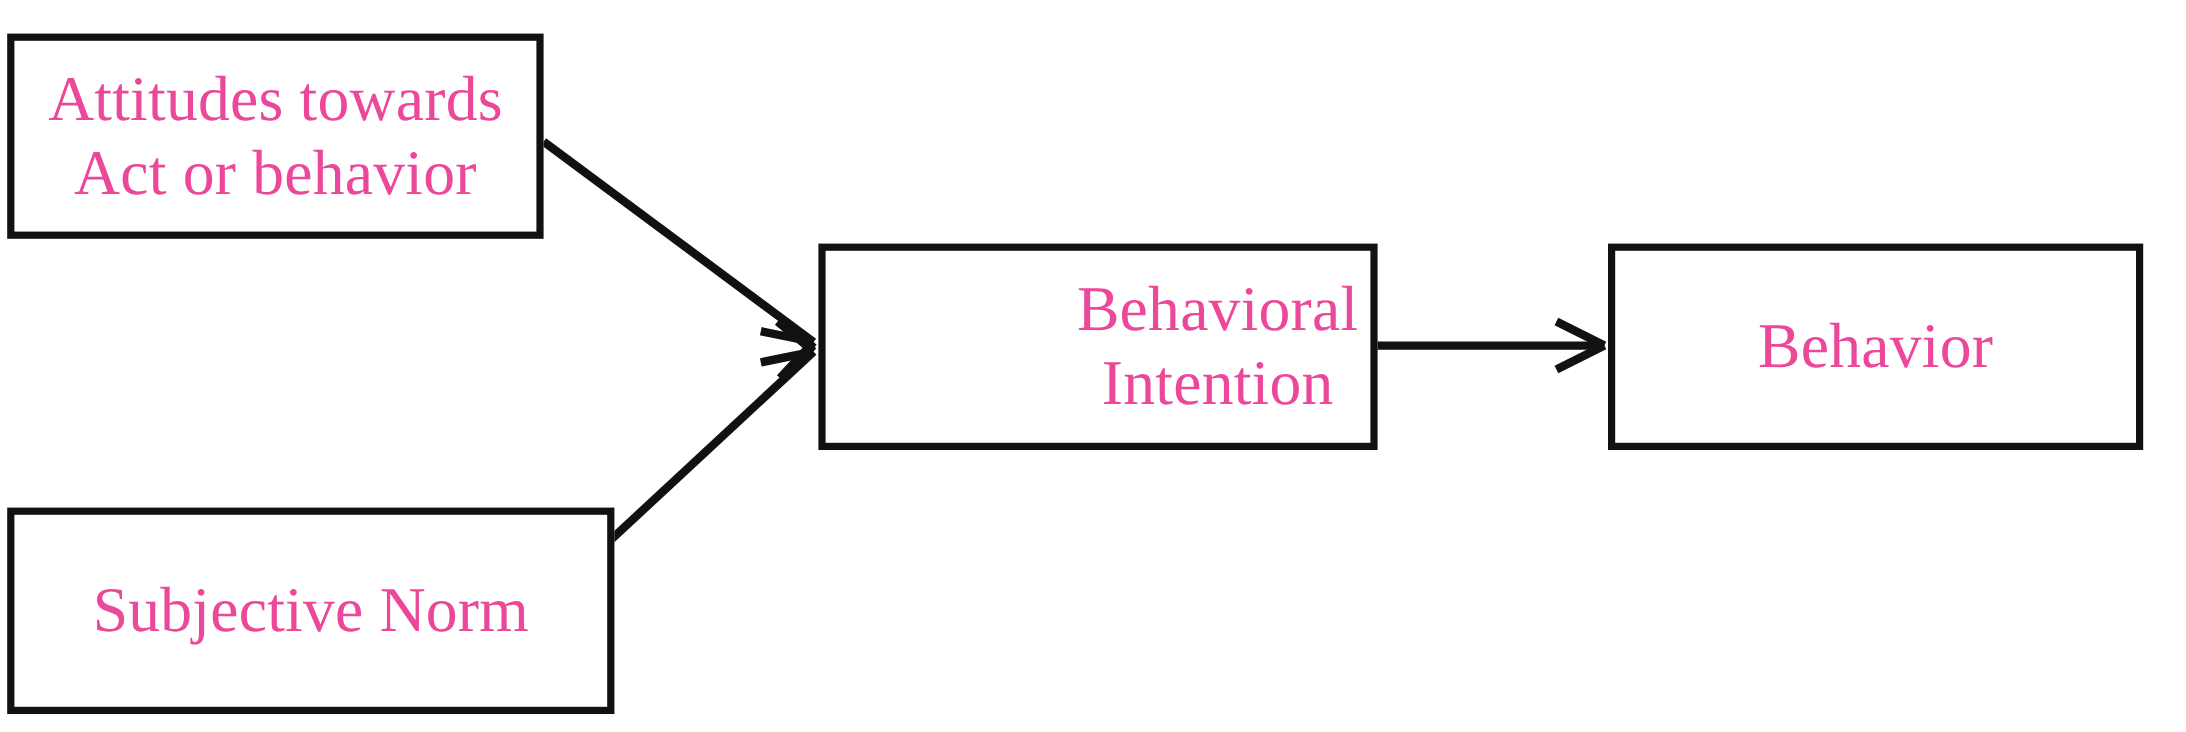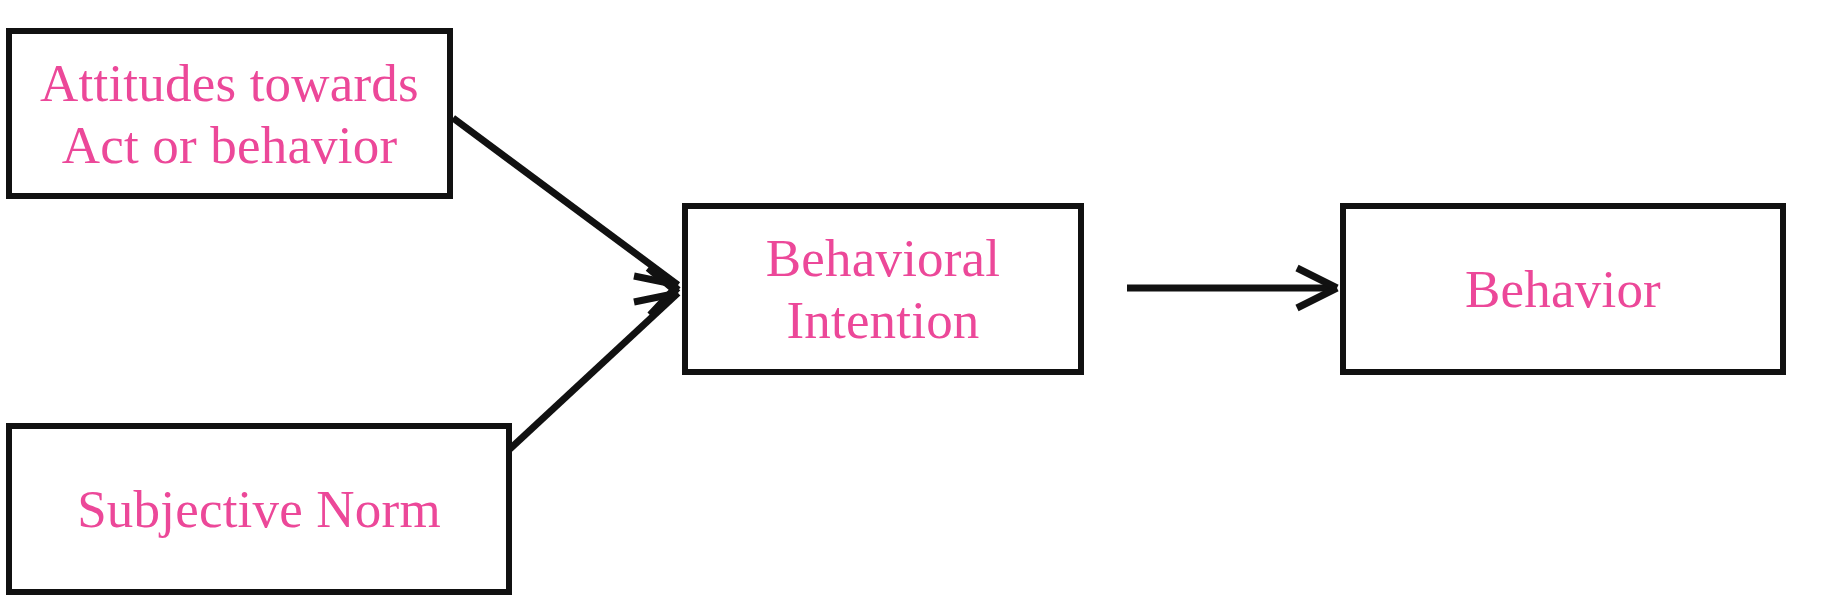--- a/index.html
+++ b/index.html
@@ -44,21 +44,21 @@
     padding: 0 10px;
   }
   
   #node-attitudes {
     left: 6px;  top: 28px;  width: 447px;  height: 171px;
   }
   #node-subjective-norm {
     left: 6px;  top: 423px; width: 506px;  height: 172px;
   }
   #node-behavioral-intention {
-    left: 682px; top: 203px; width: 402px; height: 172px;
+    left: 682px; top: 203px; width: 466px; height: 172px; justify-content: flex-end;
   }
   #node-behavior {
     left: 1340px; top: 203px; width: 446px; height: 172px;
   }
 </style>
 </head>
 <body>
 
 <div id="stage">
 

